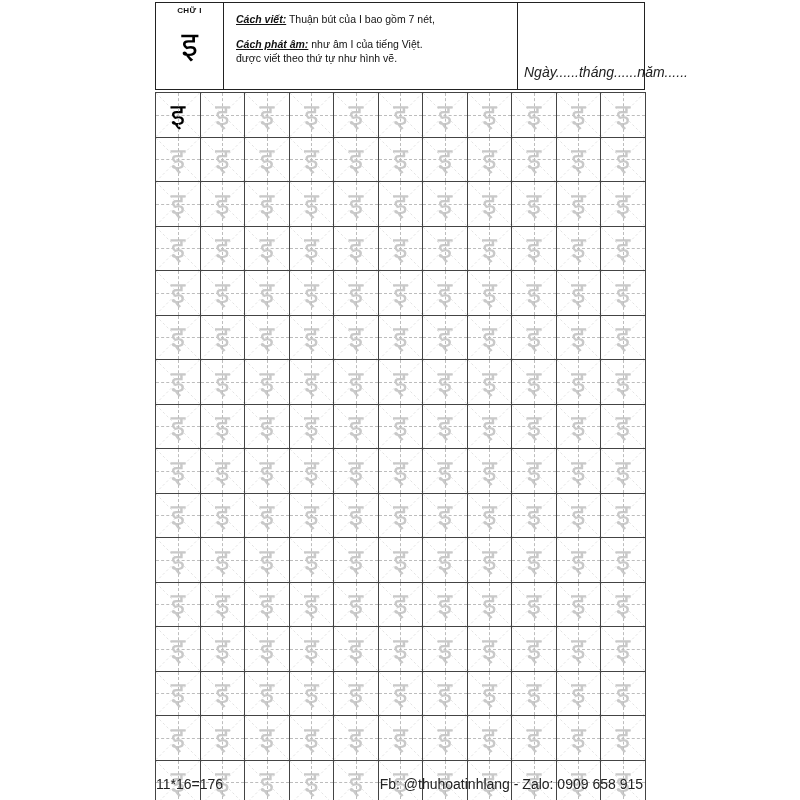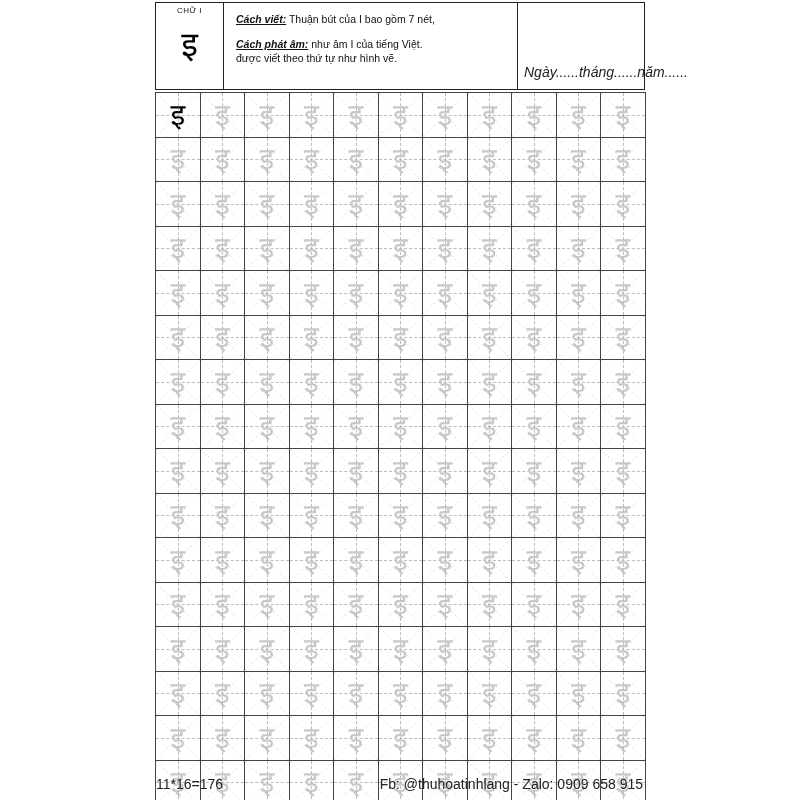--- a/index.html
+++ b/index.html
@@ -43,21 +43,21 @@
     border-right: 1px solid #222;
     box-sizing: border-box;
     display: flex;
     flex-direction: column;
     align-items: center;
     justify-content: flex-start;
     padding-top: 3px;
   }
   .hdr-char-title {
     font-size: 8px;
-    font-weight: normal;
+    font-weight: bold;
     letter-spacing: .4px;
     line-height: 10px;
   }
   .hdr-char-glyph {
     font-family: "DejaVu Sans", sans-serif;
     font-size: 34px;
     line-height: 44px;
     margin-top: 6px;
     color: #000;
   }

